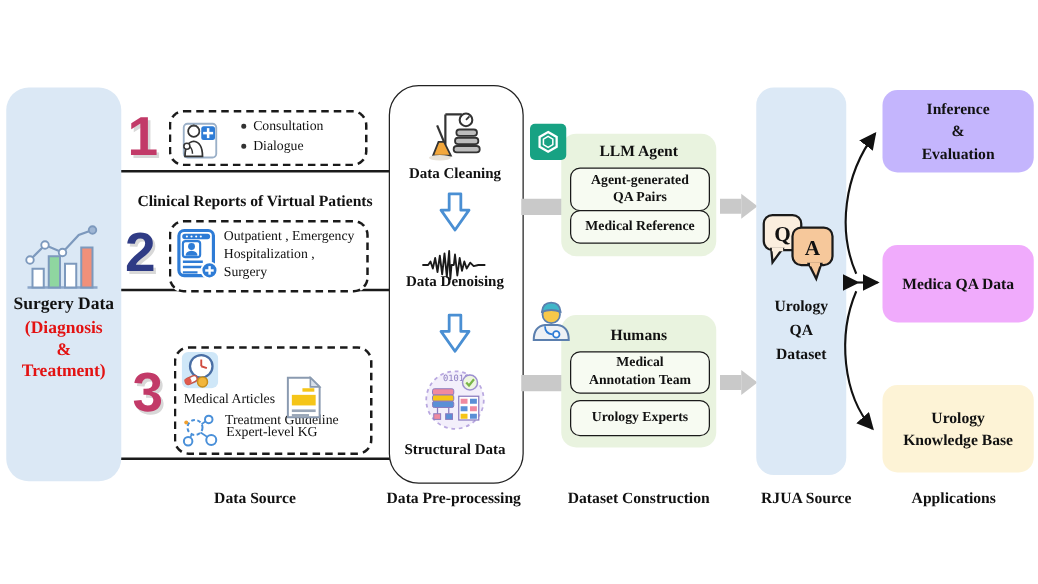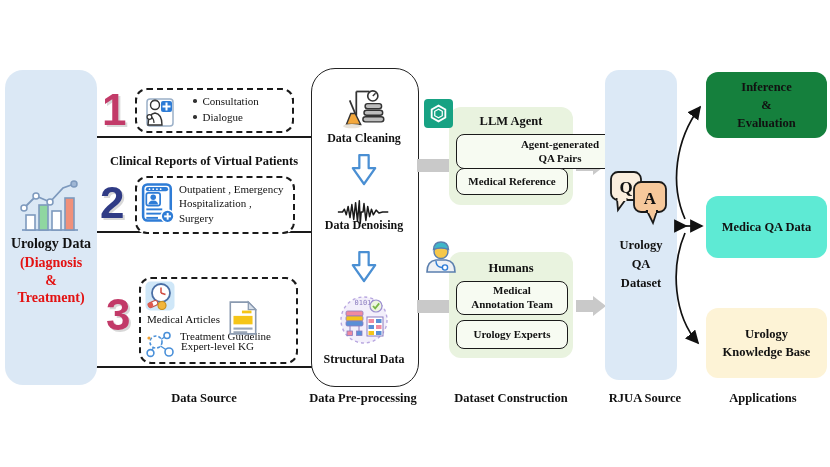--- a/index.html
+++ b/index.html
@@ -70,21 +70,21 @@
     <rect x="10" y="37" width="9" height="15" fill="#ffffff" stroke="#7d99bd" stroke-width="1.6"></rect>
     <rect x="23" y="27" width="9" height="25" fill="#8fd6a0" stroke="#7d99bd" stroke-width="1.6"></rect>
     <rect x="36" y="33" width="9" height="19" fill="#ffffff" stroke="#7d99bd" stroke-width="1.6"></rect>
     <rect x="49" y="20" width="9" height="32" fill="#f0907a" stroke="#7d99bd" stroke-width="1.6"></rect>
     <polyline points="8,30 20,18 34,24 47,10 58,6" fill="none" stroke="#7d99bd" stroke-width="1.8"></polyline>
     <circle cx="8" cy="30" r="3" fill="#fff" stroke="#7d99bd" stroke-width="1.5"></circle>
     <circle cx="20" cy="18" r="3" fill="#fff" stroke="#7d99bd" stroke-width="1.5"></circle>
     <circle cx="34" cy="24" r="3" fill="#fff" stroke="#7d99bd" stroke-width="1.5"></circle>
     <circle cx="58" cy="6" r="3" fill="#9fb6d4" stroke="#7d99bd" stroke-width="1.5"></circle>
   </svg>
-  <div class="abs left-title">Urology Data</div>
+  <div class="abs left-title">Surgery Data</div>
   <div class="abs left-sub pre">(Diagnosis
 &amp;
 Treatment)</div>
 
   <div class="abs numeral" style="left:102px;top:88px;color:#c23a68;">1</div>
   <div class="abs dashed-box" style="left:135px;top:88px;width:155px;height:41px;"></div>
   <svg class="abs" style="left:141px;top:92px;" width="36" height="36" viewBox="0 0 36 36">
     <rect x="6" y="7" width="26" height="27" rx="3" fill="#fff" stroke="#9bb0c8" stroke-width="1.5"></rect>
     <rect x="20" y="9" width="11" height="11" rx="2" fill="#2e7cd6"></rect>
     <rect x="24.5" y="10.5" width="2" height="8" fill="#fff"></rect>
@@ -221,21 +221,21 @@
   <div class="gray-head" style="left:593px;top:296px;"></div>
 
   <div class="abs green-panel" style="left:449px;top:107px;width:124px;height:98px;"></div>
   <div class="abs openai-badge" style="left:424px;top:99px;width:29px;height:29px;">
     <svg width="21" height="21" viewBox="0 0 24 24">
       <polygon points="12,3 19.8,7.5 19.8,16.5 12,21 4.2,16.5 4.2,7.5" fill="none" stroke="#fff" stroke-width="2.1"></polygon>
       <polygon points="12,7 16.3,9.5 16.3,14.5 12,17 7.7,14.5 7.7,9.5" fill="none" stroke="#fff" stroke-width="1.4"></polygon>
     </svg>
   </div>
   <div class="abs panel-title" style="left:449px;top:114px;width:124px;">LLM Agent</div>
-  <div class="abs green-sub pre" style="left:456px;top:134px;width:110px;height:33px;padding-left:48px;">Agent-generated
+  <div class="abs green-sub pre" style="left:456px;top:134px;width:110px;height:33px;">Agent-generated
 QA Pairs</div>
   <div class="abs green-sub" style="left:456px;top:168px;width:110px;height:25px;font-family:Liberation Serif, serif;">Medical Reference</div>
 
   <div class="abs green-panel" style="left:449px;top:252px;width:124px;height:106px;"></div>
   <svg class="abs" style="left:423px;top:239px;" width="36" height="34" viewBox="0 0 36 34">
     <path d="M4 33 Q4 22 13 21 L23 21 Q32 22 32 33 Z" fill="#eef1f5" stroke="#5b7fae" stroke-width="1.6"></path>
     <circle cx="18" cy="12.5" r="7" fill="#f7c84a" stroke="#5b7fae" stroke-width="1.4"></circle>
     <path d="M10.5 10.5 Q11 3 18 3 Q25 3 25.5 10.5 Q18 7.5 10.5 10.5 Z" fill="#3fb6c9" stroke="#5b7fae" stroke-width="1.4"></path>
     <path d="M13 22 Q13 28 19 28.5" fill="none" stroke="#2e7cd6" stroke-width="1.4"></path>
     <circle cx="22" cy="28.5" r="2.6" fill="#fff" stroke="#2e7cd6" stroke-width="1.4"></circle>
@@ -257,26 +257,26 @@
       <rect x="25" y="12" width="32" height="30" rx="7" fill="#f6c89b" stroke="#1a1a1a" stroke-width="1.8"></rect>
       <polygon points="38,41 48,41 44,53" fill="#f6c89b" stroke="#1a1a1a" stroke-width="1.8"></polygon>
       <rect x="39" y="40" width="8" height="3" fill="#f6c89b"></rect>
       <text x="41" y="34" text-anchor="middle" font-size="17" font-weight="bold" font-family="Liberation Serif, serif" fill="#111">A</text>
     </g>
   </svg>
   <div class="abs rjua-label pre">Urology
 QA
 Dataset</div>
 
-  <div class="abs app-box" style="left:706px;top:72px;height:66px;background:#15803d;">
+  <div class="abs app-box" style="left:706px;top:72px;height:66px;background:#c4b5fd;">
     <span class="pre">Inference
 &amp;
 Evaluation</span>
   </div>
-  <div class="abs app-box" style="left:706px;top:196px;height:62px;background:#5eead4;">
+  <div class="abs app-box" style="left:706px;top:196px;height:62px;background:#f0abfc;">
     <span class="pre">Medica QA Data</span>
   </div>
   <div class="abs app-box" style="left:706px;top:308px;height:70px;background:#fdf3d6;">
     <span class="pre">Urology
 Knowledge Base</span>
   </div>
 
   <svg class="abs" style="left:0;top:0;" width="830" height="467" viewBox="0 0 830 467" pointer-events="none">
     <defs>
       <marker id="ah" markerWidth="9" markerHeight="9" refX="7" refY="4" orient="auto">

